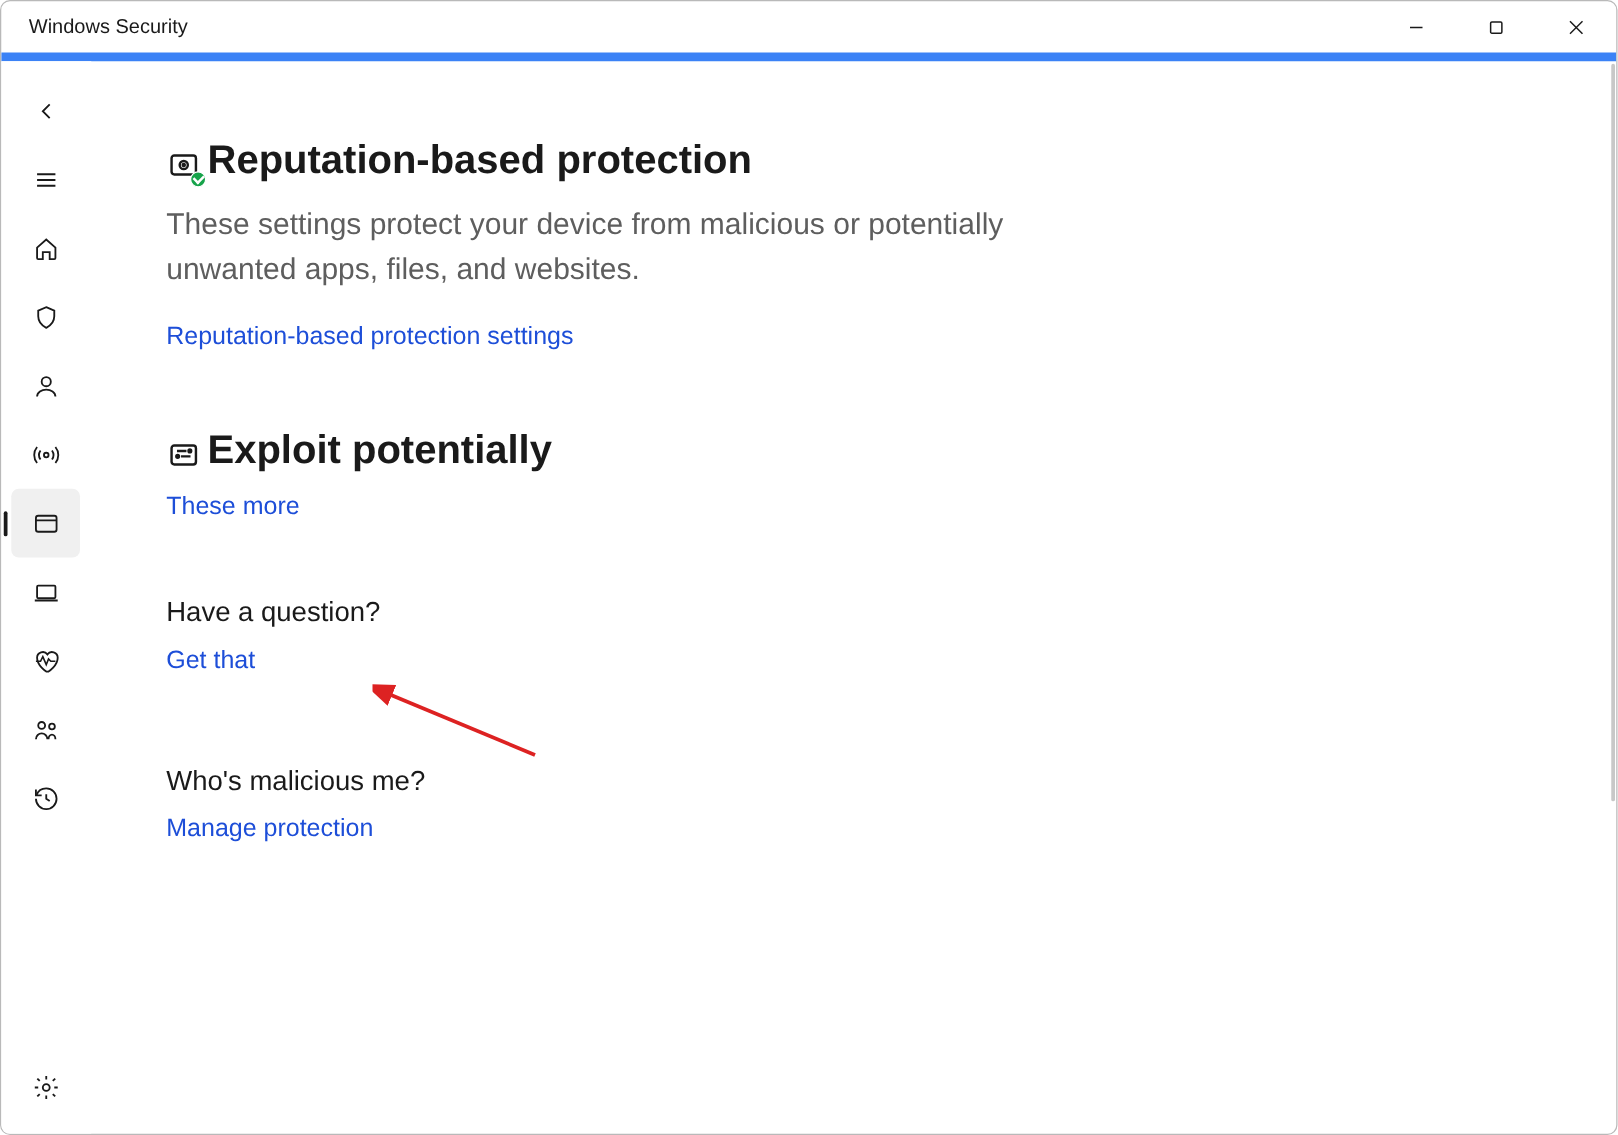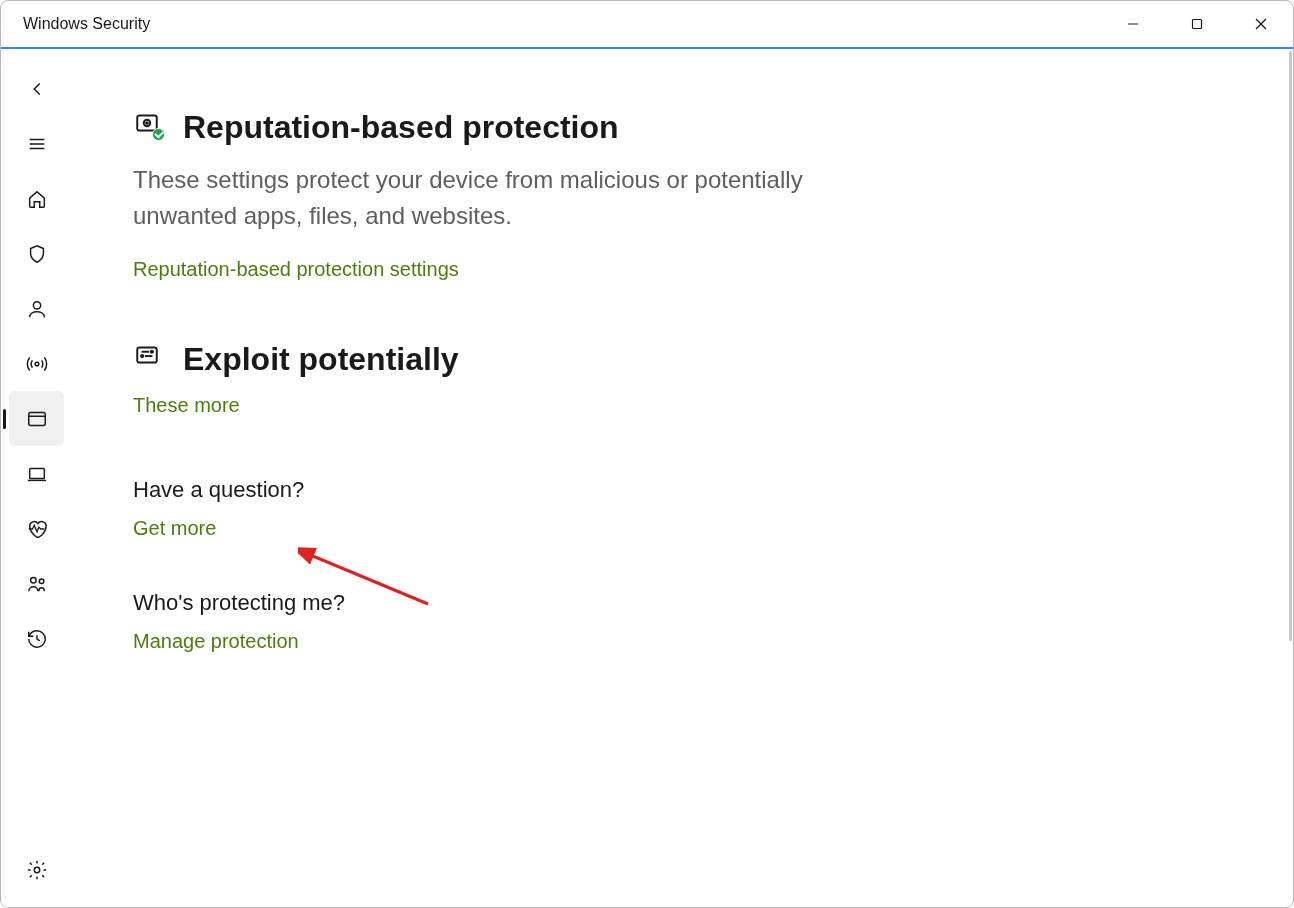--- a/index.html
+++ b/index.html
@@ -14,21 +14,21 @@
       border: 1px solid #b9b9b9;
       border-radius: 8px;
     }
     
     .titlebar {
       height: 48px;
       display: flex;
       align-items: center;
       justify-content: space-between;
       padding-left: 22px;
-      border-bottom: 2px solid #3b82f6;
+      border-bottom: 7px solid #3b82f6;
       text-align: center;
     }
     .titlebar-title {
       font-size: 16px;
       font-weight: 400;
       color: #1a1a1a;
     }
     .window-controls {
       display: flex;
       height: 100%;
@@ -94,22 +94,22 @@
     }
     .content-inner {
       max-width: 770px;
     }
 
     .section {
       margin-bottom: 60px;
     }
     .section-header {
       display: flex;
-      align-items: flex-start;
-      gap: 22px;
+      align-items: flex-end;
+      gap: 5px;
       margin-bottom: 16px;
     }
     .section-icon {
       position: relative;
       width: 28px;
       height: 28px;
       display: flex;
       align-items: center;
       justify-content: center;
     }
@@ -141,21 +141,21 @@
     }
     .section-desc {
       font-size: 24px;
       line-height: 1.5;
       color: #5e5e5e;
       margin-bottom: 24px;
     }
     .section-link {
       display: block;
       font-size: 20px;
-      color: #4d7c0f;
+      color: #1d4ed8;
       margin-bottom: 22px;
       cursor: pointer;
     }
     .sub-title {
       font-size: 22px;
       font-weight: 400;
       color: #1a1a1a;
       margin-bottom: 14px;
     }
 
@@ -309,27 +309,27 @@
                 <circle cx="16.5" cy="9" r="1" fill="currentColor"></circle>
                 <line x1="10" y1="13" x2="17" y2="13"></line>
                 <circle cx="7.5" cy="13" r="1" fill="currentColor"></circle>
               </svg>
           </div>
           <h2 class="section-title">Exploit potentially</h2>
         </div>
         <a class="section-link">These more</a>
       </div>
 
-      <div class="section" style="margin-bottom:50px;">
+      <div class="section" style="margin-bottom:72px;">
         <h3 class="sub-title">Have a question?</h3>
-        <a class="section-link">Get more</a>
+        <a class="section-link">Get that</a>
       </div>
 
       <div class="section">
-        <h3 class="sub-title">Who's protecting me?</h3>
+        <h3 class="sub-title">Who's malicious me?</h3>
         <a class="section-link">Manage protection</a>
       </div>
 
     </div>
 
     <svg class="annotation-arrow" style="left:225px; top:495px;" width="140" height="70" viewBox="0 0 140 70">
       <defs>
         <marker id="ah" markerWidth="10" markerHeight="10" refX="2" refY="3" orient="auto">
           <path d="M0,0 L0,6 L8,3 z" fill="#d22"></path>
         </marker>

